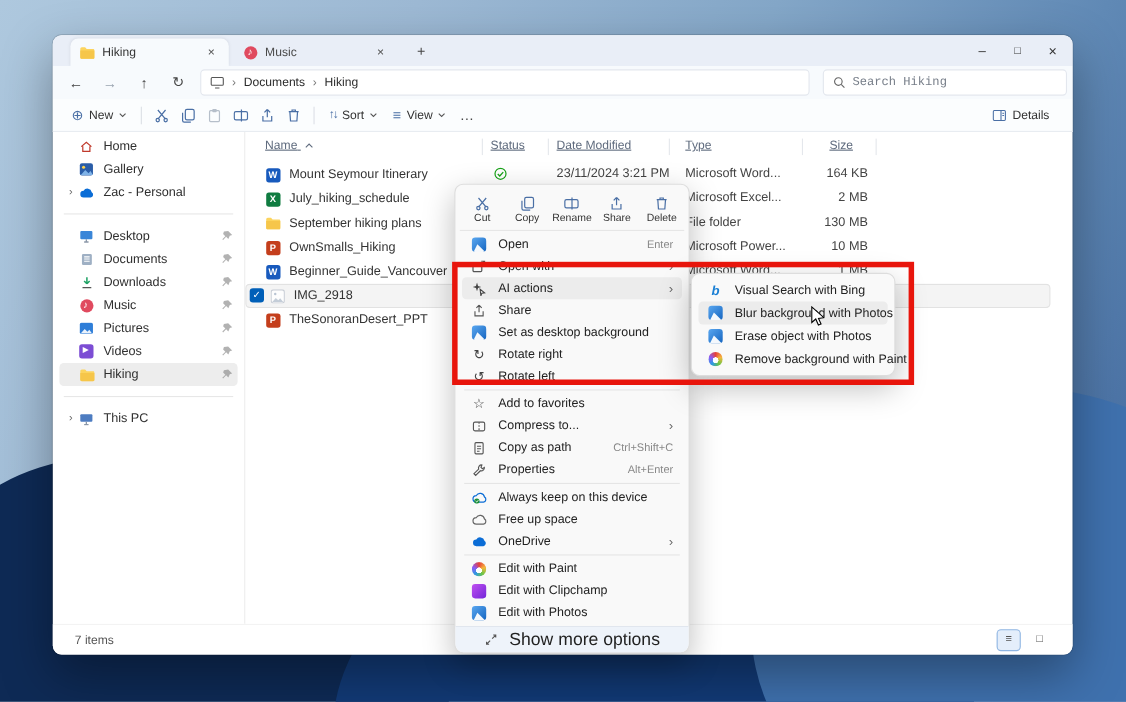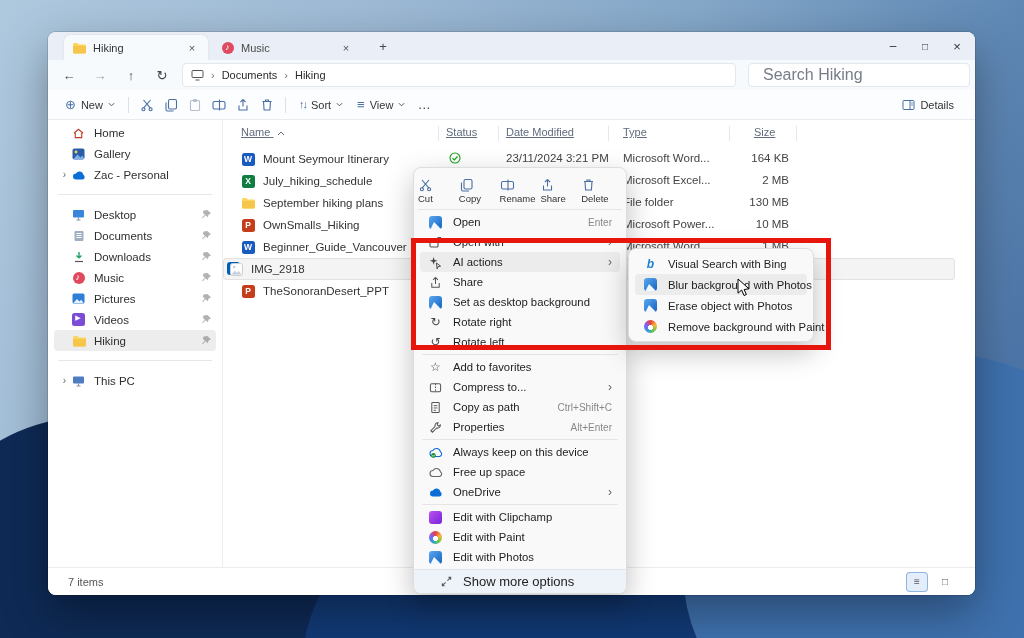--- a/index.html
+++ b/index.html
@@ -26,21 +26,21 @@
   .cap-btn { width:32px; height:28px; display:flex; align-items:center; justify-content:center; font-size:10px; color:#333; }
 
   
   .navbar { position:absolute; left:0; top:28px; right:0; height:30px; background:#f7fafd; display:flex; align-items:center; }
   .nav-btn { width:26px; height:24px; display:flex; align-items:center; justify-content:center; font-size:13px; color:#444; border-radius:4px; }
   .nav-btn.fwd { color:#9aa4b0; }
   .breadcrumb { position:absolute; left:134px; top:3px; width:554px; height:24px; background:#fff; border:1px solid #e3e7ee; border-radius:4px; display:flex; align-items:center; padding:0 8px; font-size:11px; color:#333; }
   .crumb-sep { color:#777; margin:0 7px; font-size:11px; }
   .crumb { color:#2b2b2b; }
   .searchbox { position:absolute; left:700px; top:3px; width:222px; height:24px; background:#fff; border:1px solid #e3e7ee; border-radius:4px; display:flex; align-items:center; padding:0 8px; }
-  .searchbox input { border:none; outline:none; flex:1; font-size:16px; color:#333; font-family:Liberation Sans, sans-serif; background:transparent; }
+  .searchbox input { border:none; outline:none; flex:1; font-size:11px; color:#333; font-family:Liberation Mono, monospace; background:transparent; }
   .searchbox input::placeholder { color:#767d88; }
 
   
   .commandbar { position:absolute; left:0; top:58px; right:0; height:30px; background:#fbfdfe; border-bottom:1px solid #e8ecf1; display:flex; align-items:center; padding:0 10px; }
   .cmd-btn { display:flex; align-items:center; gap:5px; padding:0 7px; height:24px; border-radius:4px; font-size:11px; color:#333; }
   .cmd-ic { width:24px; height:24px; display:flex; align-items:center; justify-content:center; border-radius:4px; }
   .cmd-sep { width:1px; height:16px; background:#dcе0e6; background:#dce0e6; margin:0 6px; }
   .cmd-right { margin-left:auto; display:flex; align-items:center; gap:4px; padding-right:4px; }
   .glyph { font-size:13px; color:#4a6fa5; line-height:1; }
   .chev { width:7px; height:5px; }
@@ -78,30 +78,30 @@
   
   .statusbar { position:absolute; left:0; bottom:0; right:0; height:28px; border-top:1px solid #ececec; display:flex; align-items:center; padding:0 20px; font-size:11px; color:#555; border-radius:0 0 8px 8px; background:#fff; }
   .view-toggles { margin-left:auto; display:flex; gap:8px; }
   .vt { width:20px; height:18px; display:flex; align-items:center; justify-content:center; font-size:10px; color:#555; border-radius:3px; }
   .vt.sel { background:#e4eefb; box-shadow:0 0 0 1px #8fb5e2; }
 
   
   .ctx { position:absolute; left:413px; top:167px; width:214px; z-index:50; background:#f9f9f9;
     border:1px solid #ddd; border-radius:8px; box-shadow:0 10px 28px rgba(0,0,0,.25); padding:4px 4px 0; }
   .qrow { display:flex; height:38px; border-bottom:1px solid #e6e6e6; margin-bottom:2px; }
-  .qa { flex:1; display:flex; flex-direction:column; align-items:flex-start; justify-content:center; gap:1px; border-radius:4px; }
+  .qa { flex:1; display:flex; flex-direction:column; align-items:center; justify-content:center; gap:1px; border-radius:4px; }
   .qa .qa-l { font-size:9.5px; color:#333; }
   .mi { display:flex; align-items:center; height:20px; padding:0 8px; border-radius:4px; margin:0 2px; }
   .mi.hl { background:#ececec; }
   .mi .ic { width:15px; height:14px; margin-right:10px; display:flex; align-items:center; justify-content:center; flex:0 0 auto; font-size:12px; color:#444; line-height:1; }
   .mi .lbl { flex:1; font-size:11.3px; color:#222; white-space:nowrap; }
   .mi .sc { font-size:10px; color:#888; margin-left:8px; }
   .mi .sub { font-size:12px; color:#666; margin-left:8px; }
   .mdiv { height:1px; background:#e5e5e5; margin:2px 4px; }
-  .mfooter { margin:2px -4px 0; height:24px; background:#eef3fa; border-top:1px solid #e1e6ee; border-radius:0 0 8px 8px; display:flex; align-items:center; padding-left:26px; gap:10px; font-size:13px; color:#222; }
+  .mfooter { margin:2px -4px 0; height:24px; background:#eef3fa; border-top:1px solid #e1e6ee; border-radius:0 0 8px 8px; display:flex; align-items:center; padding-left:26px; gap:10px; font-size:16px; color:#222; }
 
   .submenu { position:absolute; left:628px; top:248px; width:186px; z-index:55; background:#f9f9f9;
     border:1px solid #ddd; border-radius:8px; box-shadow:0 10px 28px rgba(0,0,0,.25); padding:4px; }
   .submenu .mi { height:21px; }
 
   
   .ic-photos { width:13px; height:13px; border-radius:3px; background:linear-gradient(135deg,#5aa7f0,#1565c0); position:relative; overflow:hidden; }
   .ic-photos::after { content:""; position:absolute; left:1px; bottom:-1px; border-left:4px solid transparent; border-right:8px solid transparent; border-bottom:8px solid #fff; opacity:.95; }
   .ic-paint { width:13px; height:13px; border-radius:50%;
     background:radial-gradient(circle at 50% 58%, #fff 0 2.6px, transparent 2.8px), conic-gradient(#e6413a,#f6b53d,#6cc644,#2d9ae3,#8b5cf6,#e6413a); }
@@ -452,21 +452,21 @@
                 <span class="f-ic">
                   <span class="sq sq-word">W</span>
                 </span>
                 <span>Beginner_Guide_Vancouver</span>
               </span>
             <span class="f-type">Microsoft Word...</span>
             <span class="f-size">1 MB</span>
           </div>
           <div class="frow selected">
             <span class="f-check"></span>
-            <span class="f-name" style="left:6px;align-items:center;">
+            <span class="f-name" style="left:22px;align-items:center;">
                 <span class="f-ic">
                   <svg width="13" height="13" viewBox="0 0 13 13">
                     <rect x="0.5" y="0.5" width="12" height="12" rx="2" fill="#fdfdfd" stroke="#c9ced6"></rect>
                     <circle cx="4.2" cy="4.2" r="1.1" fill="#b9c4d2"></circle>
                     <path d="M1.5 11.5l3.2-3.7 2.3 2.2 1.7-1.9 2.8 3.4z" fill="#c4cdd8"></path>
                   </svg>
                 </span>
                 <span>IMG_2918</span>
               </span>
           </div>
@@ -640,29 +640,29 @@
           <svg width="14" height="11" viewBox="0 0 14 11">
             <path d="M4 9.5a3 3 0 0 1 0-6A4 4 0 0 1 11.4 4.7 2.6 2.6 0 0 1 10.5 9.5z" fill="#0b6dd6"></path>
           </svg>
         </span>
       <span class="lbl">OneDrive</span>
       <span class="sub">›</span>
     </div>
     <div class="mdiv"></div>
     <div class="mi">
       <span class="ic">
+          <span class="ic-paint"></span>
+        </span>
+      <span class="lbl">Edit with Paint</span>
+    </div>
+    <div class="mi">
+      <span class="ic">
           <span class="ic-clipchamp"></span>
         </span>
       <span class="lbl">Edit with Clipchamp</span>
-    </div>
-    <div class="mi">
-      <span class="ic">
-          <span class="ic-paint"></span>
-        </span>
-      <span class="lbl">Edit with Paint</span>
     </div>
     <div class="mi">
       <span class="ic">
           <span class="ic-photos"></span>
         </span>
       <span class="lbl">Edit with Photos</span>
     </div>
     <div class="mfooter">
       <svg width="13" height="13" viewBox="0 0 14 14">
           <path d="M9 2.5h2.5V5M11.5 2.5L8 6M5 11.5H2.5V9M2.5 11.5L6 8" fill="none" stroke="#555" stroke-width="1.1"></path>

